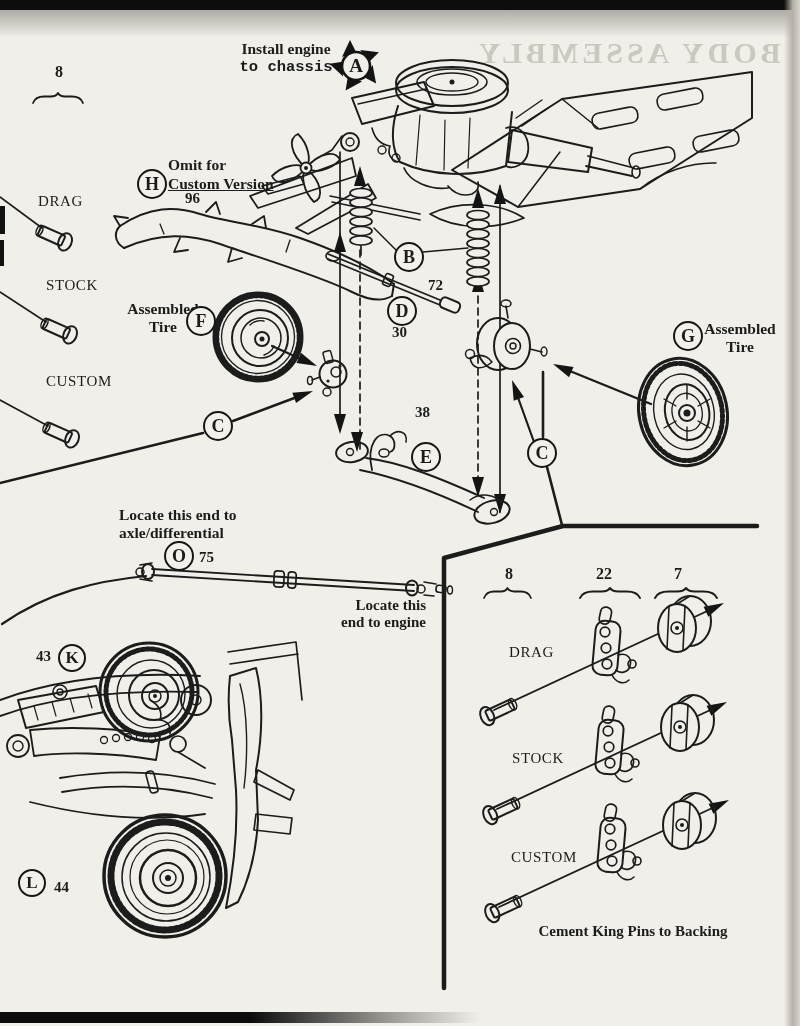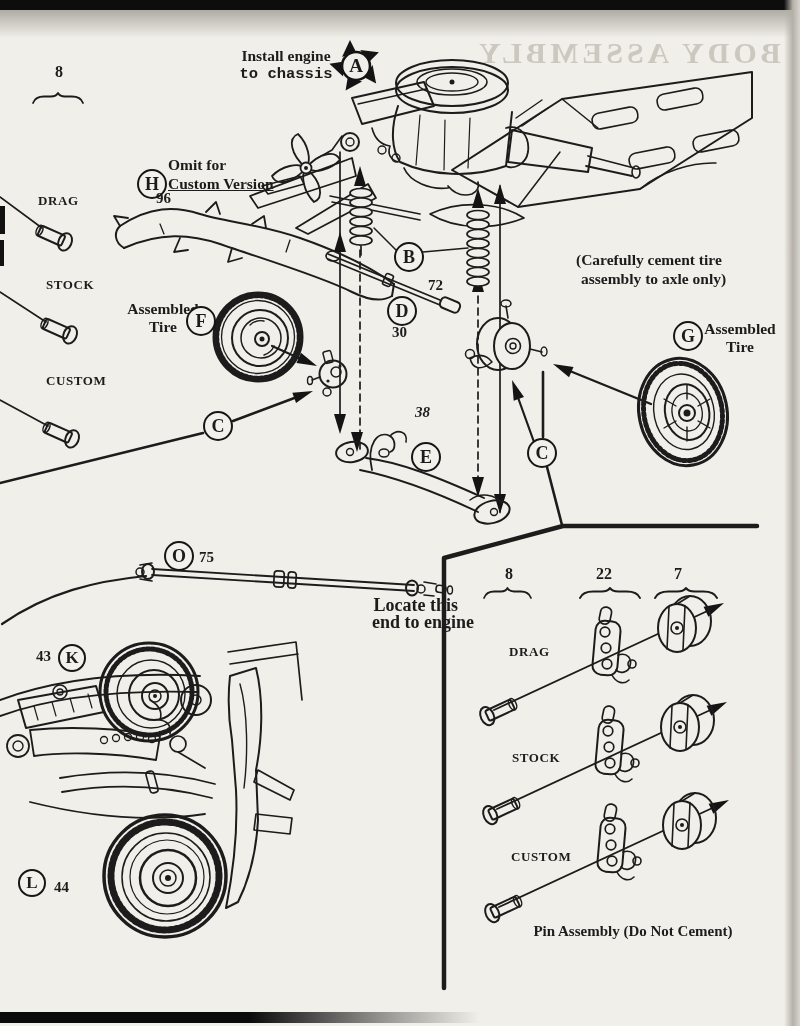--- a/index.html
+++ b/index.html
@@ -9,21 +9,21 @@
   .shade{position:absolute;z-index:0;}
   .top-bar{left:0;top:0;width:800px;height:10px;background:#0d0d0d;z-index:3;}
   .top-fade{left:0;top:10px;width:800px;height:28px;
      background:linear-gradient(rgba(120,117,110,.55),rgba(241,239,233,0));z-index:0;}
   .right-shade{right:0;top:0;width:16px;height:1026px;
      background:linear-gradient(90deg,rgba(190,186,178,0),#b5b1a8 55%,#d8d5ce);z-index:3;}
   .bottom-bar{left:0;top:1012px;width:480px;height:11px;z-index:3;
      background:linear-gradient(90deg,#0b0b0b 0%,#0b0b0b 52%,rgba(11,11,11,.35) 82%,rgba(11,11,11,0));}
   .t{position:absolute;white-space:nowrap;font-weight:600;font-size:15.5px;z-index:2;line-height:19px;}
   .num{position:absolute;white-space:nowrap;font-weight:600;font-size:15px;z-index:2;}
-  .opt{position:absolute;white-space:nowrap;font-weight:700;font-size:13px;letter-spacing:.6px;z-index:2;}
+  .opt{position:absolute;white-space:nowrap;font-weight:400;font-size:15px;letter-spacing:.6px;z-index:2;}
   .callout{position:absolute;width:30px;height:30px;border:2.6px solid #161616;border-radius:50%;
      background:#f3f1eb;display:flex;align-items:center;justify-content:center;
      font-weight:700;font-size:18px;z-index:2;box-sizing:border-box;}
   .a-letter{position:absolute;width:28px;height:28px;display:flex;align-items:center;justify-content:center;
      font-weight:700;font-size:19px;z-index:2;}
   .ghost{position:absolute;left:475px;top:36px;transform:scaleX(-1);color:rgba(165,161,151,.5);
      font-weight:700;font-size:30px;letter-spacing:4px;z-index:0;}
   .ctr{text-align:center;}
   .rt{text-align:right;}
 </style>
@@ -345,87 +345,87 @@
         <circle cx="677" cy="628" r="6" fill="#f1efe9" stroke-width="1.6"></circle>
         <circle cx="677" cy="628" r="2" fill="#1c1c1c" stroke="none"></circle>
       </g>
       <use href="#kprow" transform="translate(3,99)"></use>
       <use href="#kprow" transform="translate(5,197)"></use>
     </g>
   </svg>
 
   <div class="num" style="left:55px;top:63px;font-size:16px;">8</div>
 
-  <div class="t ctr" style="left:233px;top:46px;width:106px;">
+  <div class="t ctr" style="left:233px;top:39px;width:106px;">
     <span style="display:block;">Install engine</span>
     <span style="display:block;font-family:Liberation Mono, monospace;">to chassis</span>
   </div>
   <div class="a-letter" style="left:342px;top:52px;">A</div>
 
   <div class="t" style="left:168px;top:155px;">
     <span style="display:block;">Omit for</span>
     <span style="display:block;text-decoration:underline;">Custom Version</span>
   </div>
   <div class="callout" style="left:137px;top:169px;">H</div>
-  <div class="num" style="left:156px;top:190px;">96</div>
+  <div class="num" style="left:185px;top:190px;">96</div>
 
   <div class="opt" style="left:38px;top:193px;">DRAG</div>
   <div class="opt" style="left:46px;top:277px;">STOCK</div>
   <div class="opt" style="left:46px;top:373px;">CUSTOM</div>
 
   <div class="t ctr" style="left:126px;top:300px;width:74px;line-height:18px;">
     <span style="display:block;">Assembled</span>
     <span style="display:block;">Tire</span>
   </div>
   <div class="callout" style="left:186px;top:306px;">F</div>
 
   <div class="callout" style="left:394px;top:242px;">B</div>
   <div class="num" style="left:428px;top:256px;margin-top:21px;">72</div>
 
   <div class="callout" style="left:387px;top:296px;">D</div>
   <div class="num" style="left:392px;top:324px;">30</div>
 
-  <div class="num" style="left:415px;top:404px;font-style:italic;">38</div>
+  <div class="num" style="left:415px;top:404px;">38</div>
   <div class="callout" style="left:411px;top:442px;">E</div>
 
   <div class="callout" style="left:203px;top:411px;">C</div>
   <div class="callout" style="left:527px;top:438px;">C</div>
 
-  <div class="t" style="left:576px;top:250px;">
-    <span style="display:block;">(Carefully cement tire</span>
-    <span style="display:block;padding-left:5px;">assembly to axle only)</span>
-  </div>
 
   <div class="callout" style="left:673px;top:321px;">G</div>
   <div class="t ctr" style="left:704px;top:320px;width:72px;line-height:18px;">
     <span style="display:block;">Assembled</span>
     <span style="display:block;">Tire</span>
   </div>
 
+  <div class="t" style="left:119px;top:506px;line-height:17.5px;">
+    <span style="display:block;">Locate this end to</span>
+    <span style="display:block;">axle/differential</span>
+  </div>
   <div class="callout" style="left:164px;top:541px;">O</div>
   <div class="num" style="left:199px;top:549px;">75</div>
-  <div class="t rt" style="left:340px;top:597px;width:86px;line-height:16.5px;font-size:18px;margin-left:32px;">
+  <div class="t rt" style="left:340px;top:597px;width:86px;line-height:16.5px;font-size:15px;">
     <span style="display:block;">Locate this</span>
     <span style="display:block;">end to engine</span>
   </div>
 
   <div class="num" style="left:36px;top:648px;">43</div>
   <div class="callout small" style="left:58px;top:644px;width:28px;height:28px;font-size:17px;">K</div>
 
   <div class="callout small" style="left:18px;top:869px;width:28px;height:28px;font-size:17px;">L</div>
   <div class="num" style="left:54px;top:879px;">44</div>
 
   <div class="num" style="left:505px;top:565px;font-size:16px;">8</div>
   <div class="num" style="left:596px;top:565px;font-size:16px;">22</div>
   <div class="num" style="left:674px;top:565px;font-size:16px;">7</div>
 
   <div class="opt" style="left:509px;top:644px;">DRAG</div>
   <div class="opt" style="left:512px;top:750px;">STOCK</div>
   <div class="opt" style="left:511px;top:849px;">CUSTOM</div>
 
   <div class="t ctr" style="left:527px;top:922px;width:212px;line-height:18.5px;font-size:15px;">
-    <span style="display:block;">Pin Assembly (Do Not Cement)</span>
+    <span style="display:block;">Cement King Pins to Backing</span>
   </div>
 
   <div class="shade top-bar"></div>
   <div class="shade right-shade"></div>
   <div class="shade bottom-bar"></div>
 </div>
 
 </body></html>

